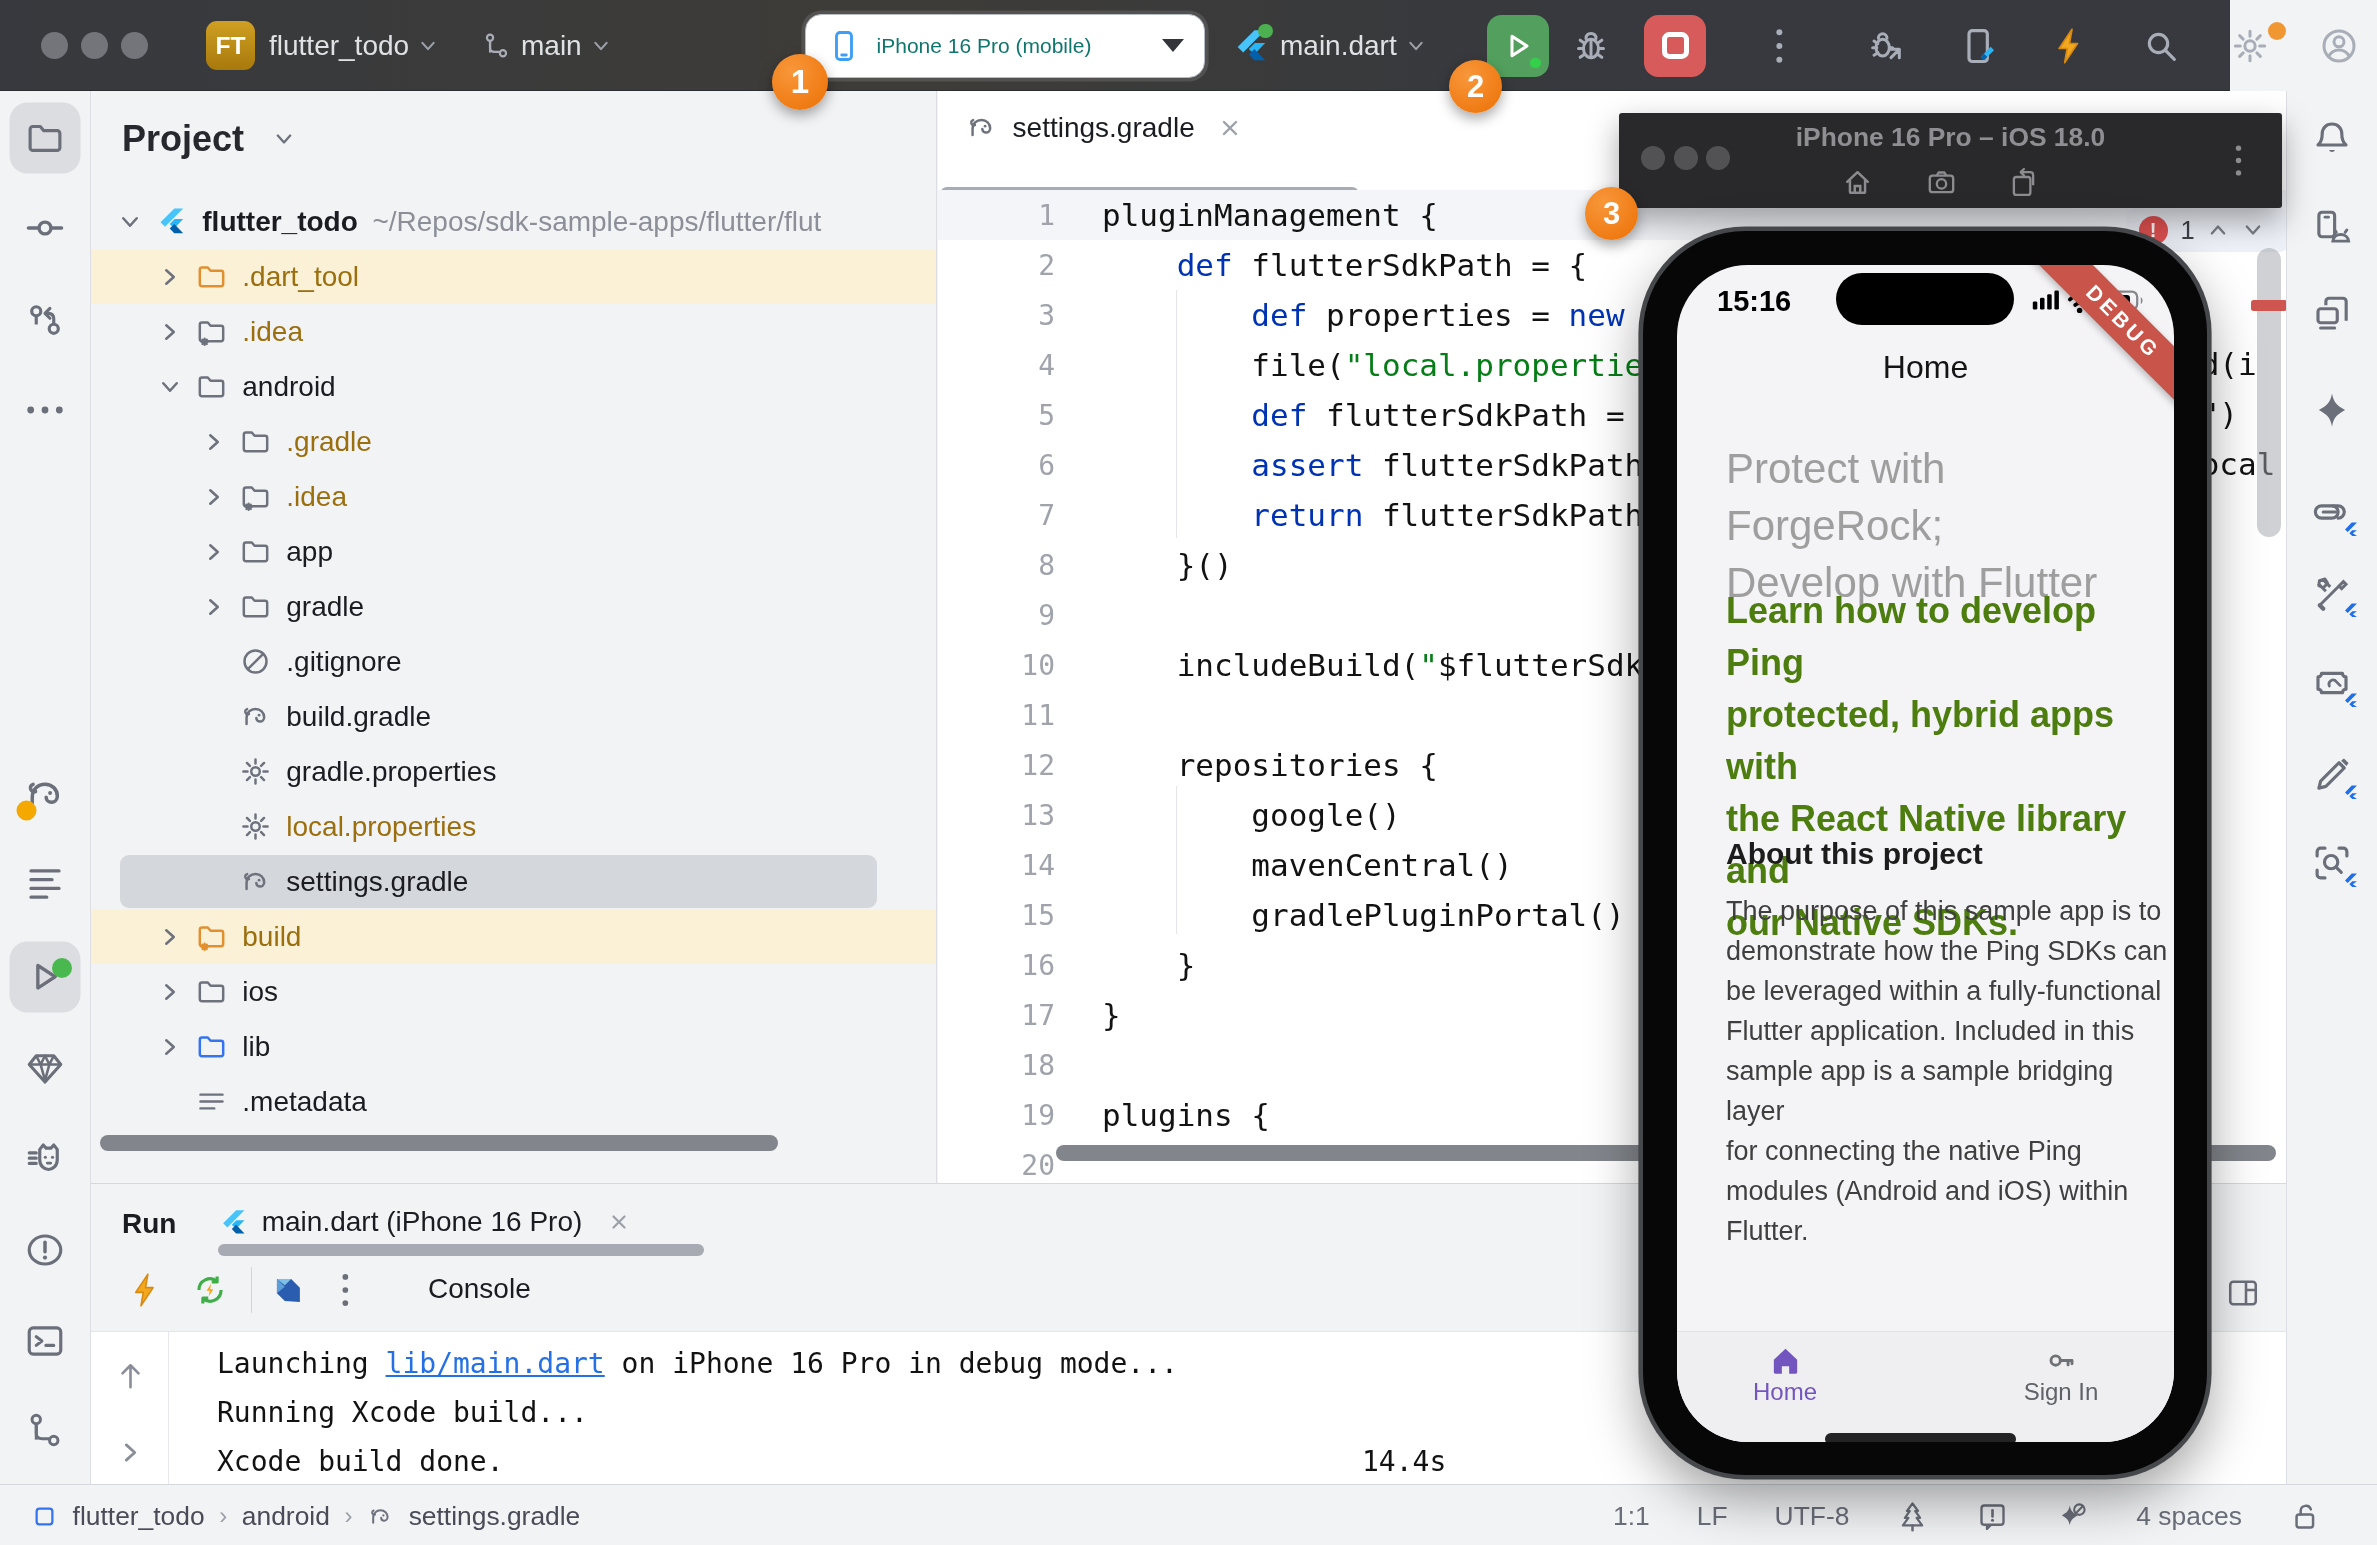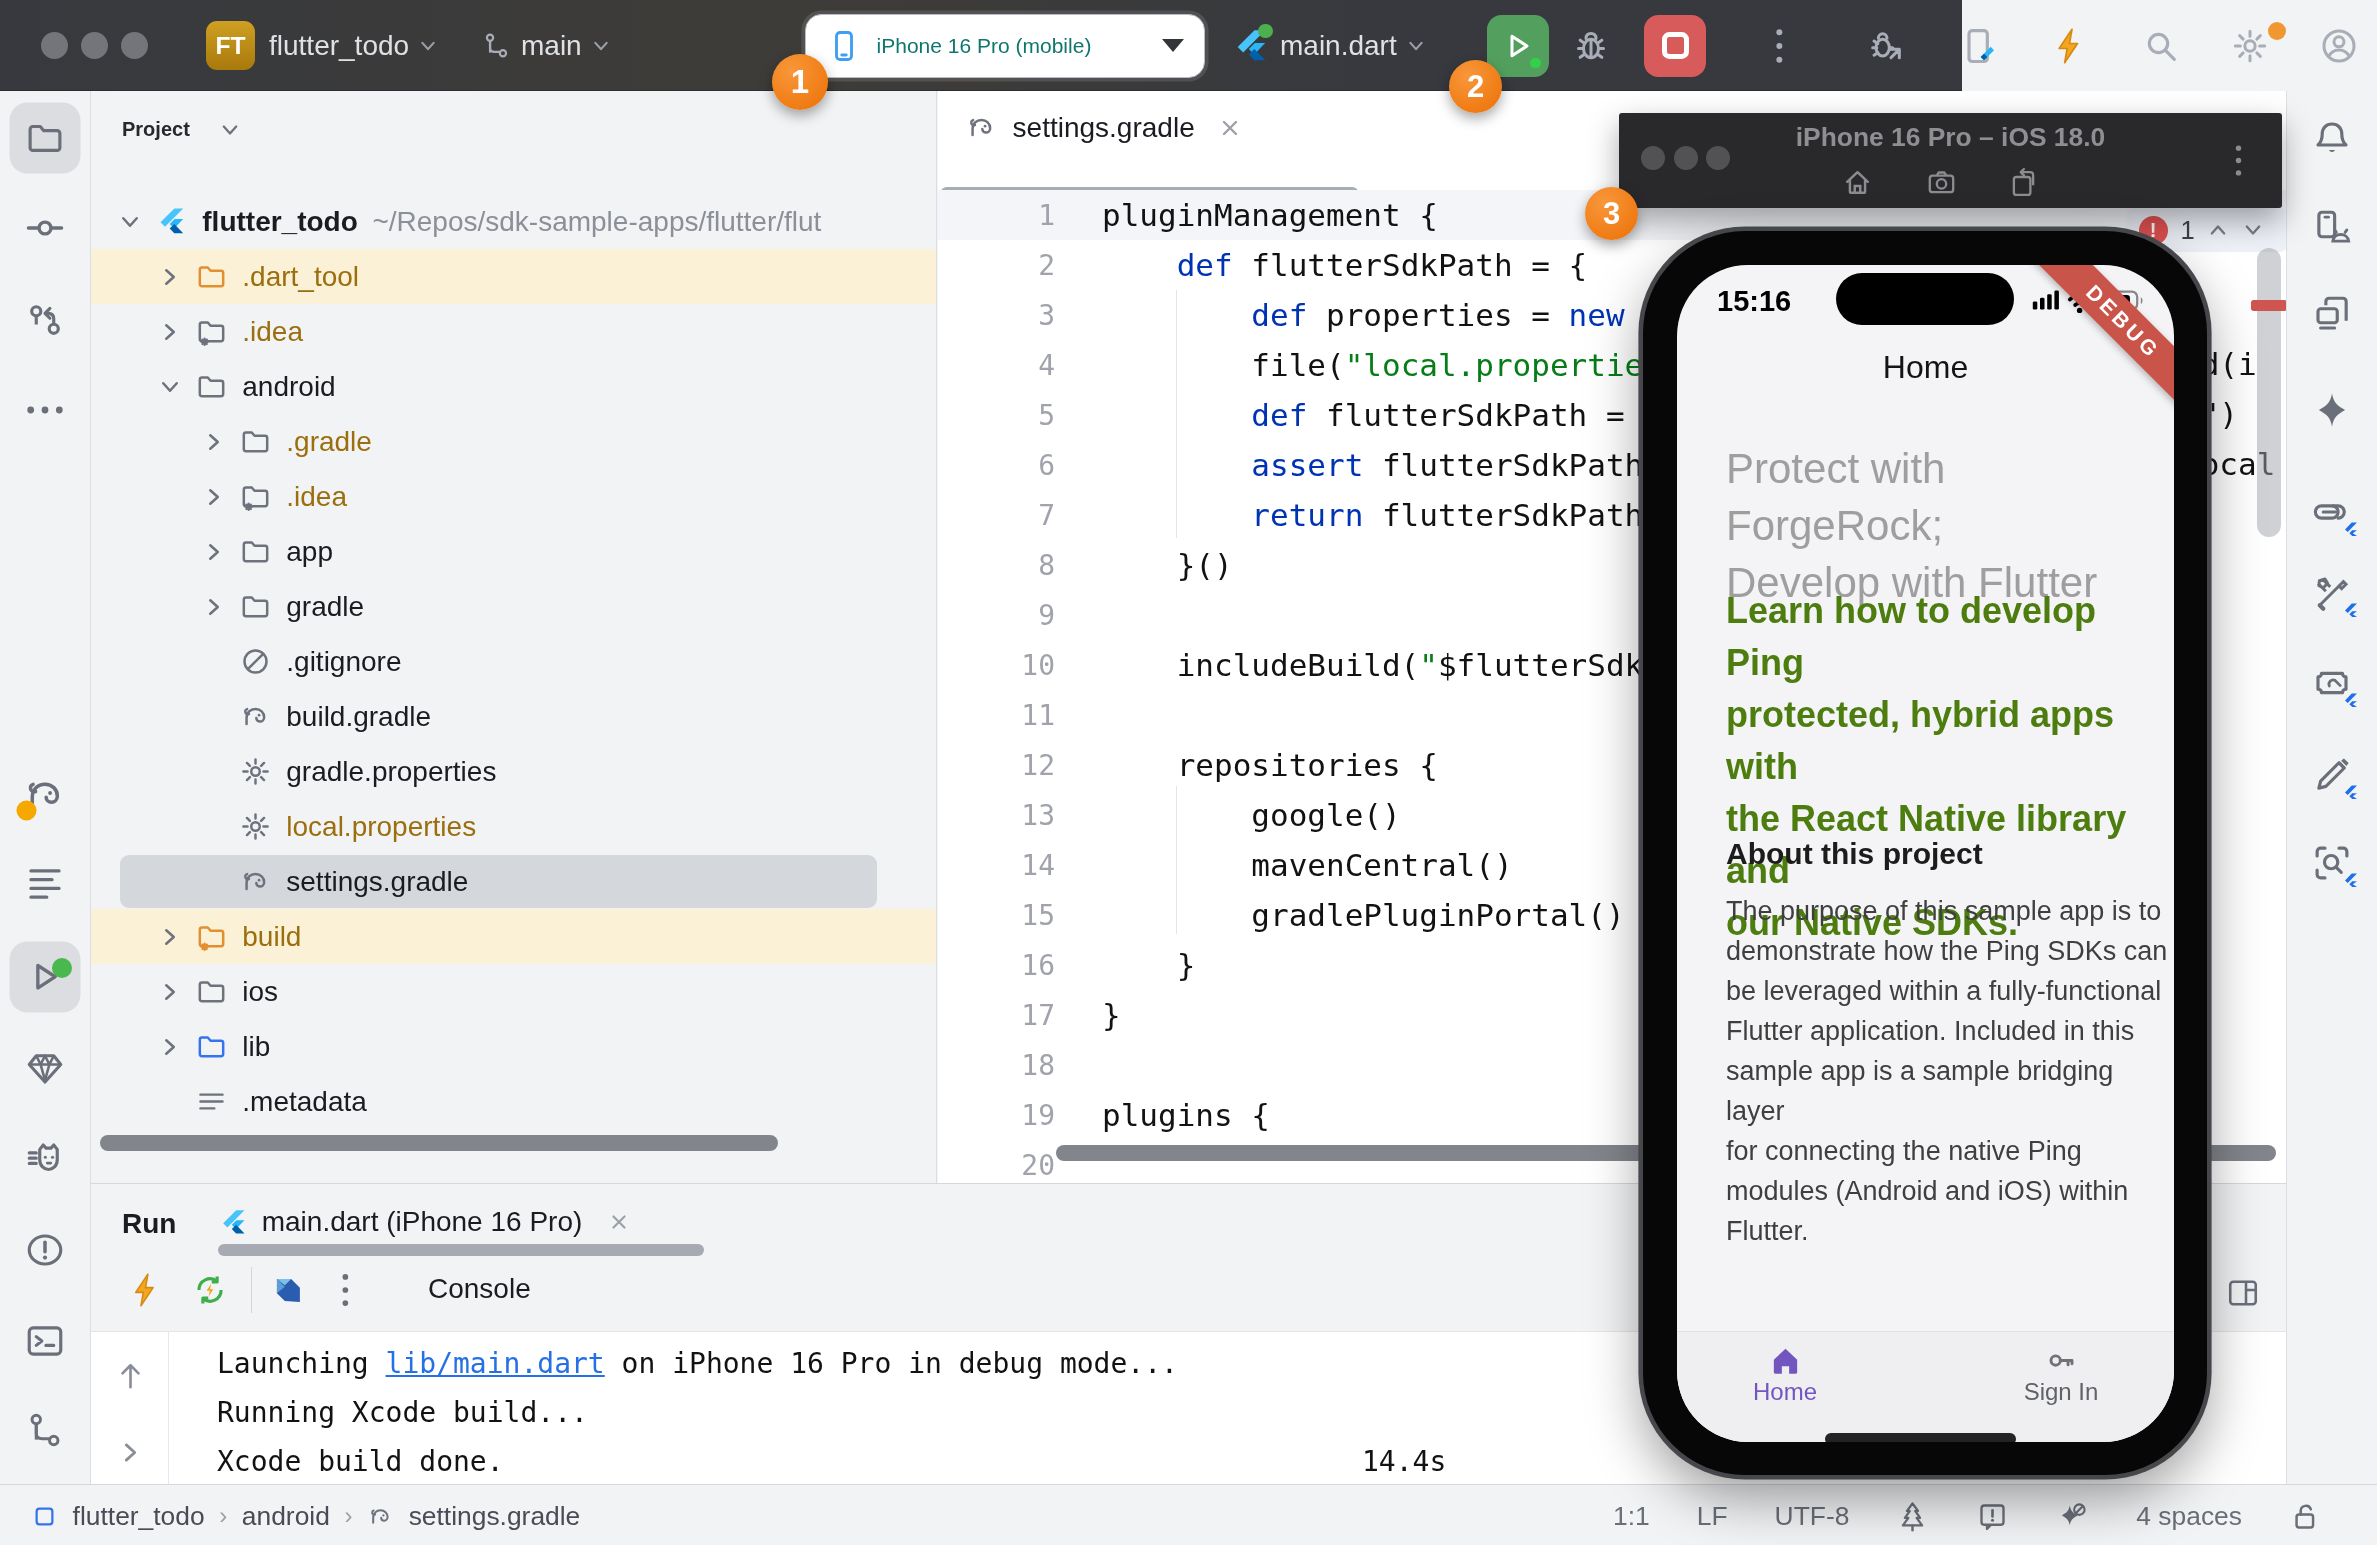--- a/index.html
+++ b/index.html
@@ -1,21 +1,21 @@
 <!DOCTYPE html>
 <html style="font-size:14.6px"><head>
 <meta charset="utf-8">
 <style>
   * { margin:0; padding:0; box-sizing:border-box; }
   html,body { background:#1e1f22; }
   .app { position:relative; width:2377px; height:1546px; overflow:hidden;
          font-family:"Liberation Sans", sans-serif; background:#f2f3f5; }
 
   
-  .toolbar { position:absolute; left:0; top:0; width:1962px; height:91px;
+  .toolbar { position:absolute; left:0; top:0; width:2230px; height:91px;
              background:linear-gradient(90deg,#37393e 0%, #3e3c38 40%, #37393e 70%);
              border-bottom:0.9px solid #2b2d30; z-index:10; }
   .tl-dot { position:absolute; top:32px; width:27px; height:27px; border-radius:50%; background:#73757a; }
   .proj-badge { position:absolute; left:206px; top:21px; width:49px; height:49px; border-radius:11px;
                 background:linear-gradient(180deg,#cfa022,#a8790c); color:#fff; font-size:24.6px; font-weight:bold;
                 display:flex; align-items:center; justify-content:center; }
   .tb-text { position:absolute; top:0; height:91px; display:flex; align-items:center; gap:9px;
              color:#dfe1e5; font-size:28px; }
   .chev-down { width:20px; height:20px; color:#9da0a8; }
   .tb-ic { position:absolute; top:25.5px; width:40px; height:40px; color:#a8adb7; }
@@ -39,21 +39,21 @@
               border-left:0.9px solid #dcdee3; z-index:5; }
   .bar-ic { position:absolute; left:50%; transform:translate(-50%,-50%); width:42px; height:42px; color:#6b6f7a; }
   .bar-active { position:absolute; left:50%; transform:translate(-50%,-50%); width:71px; height:71px;
                 background:#dcdde1; border-radius:18px; }
   .mini-dot { position:absolute; width:20px; height:20px; border-radius:50%; }
 
   
   .proj-panel { position:absolute; left:91px; top:91px; width:846px; height:1092px; background:#f2f3f5;
                 border-right:0.9px solid #dcdee3; overflow:hidden; }
   .proj-head { position:absolute; left:31px; top:27px; display:flex; align-items:center; gap:29px;
-               font-size:20px; color:#27282e; font-weight:bold; }
+               font-size:36px; color:#27282e; font-weight:bold; }
   .tree { position:absolute; left:0; top:103px; width:846px; }
   .trow { position:relative; height:55px; display:flex; align-items:center; font-size:28px; color:#1b1c21; }
   .trow.lvl0 { padding-left:27px; } .trow.lvl1 { padding-left:67px; } .trow.lvl2 { padding-left:111px; }
   .trow.cream { background:#fbf1d7; }
   .trow.sel::before { content:""; position:absolute; left:29px; right:60px; top:0.9px; bottom:0.9px;
                       background:#d4d7dc; border-radius:9px; z-index:0; }
   .trow > * { position:relative; z-index:1; }
   .tchev { width:24px; height:24px; color:#6e727d; margin-right:12.7px; flex:0 0 auto; }
   .tchev.down { transform:rotate(90deg); }
   .tchev.none { visibility:hidden; }

